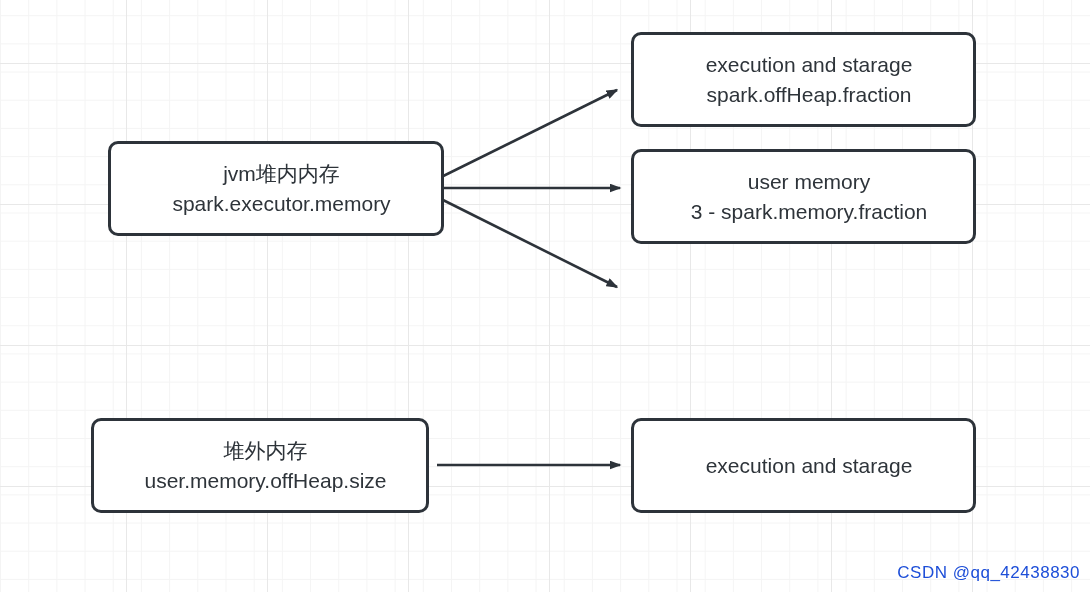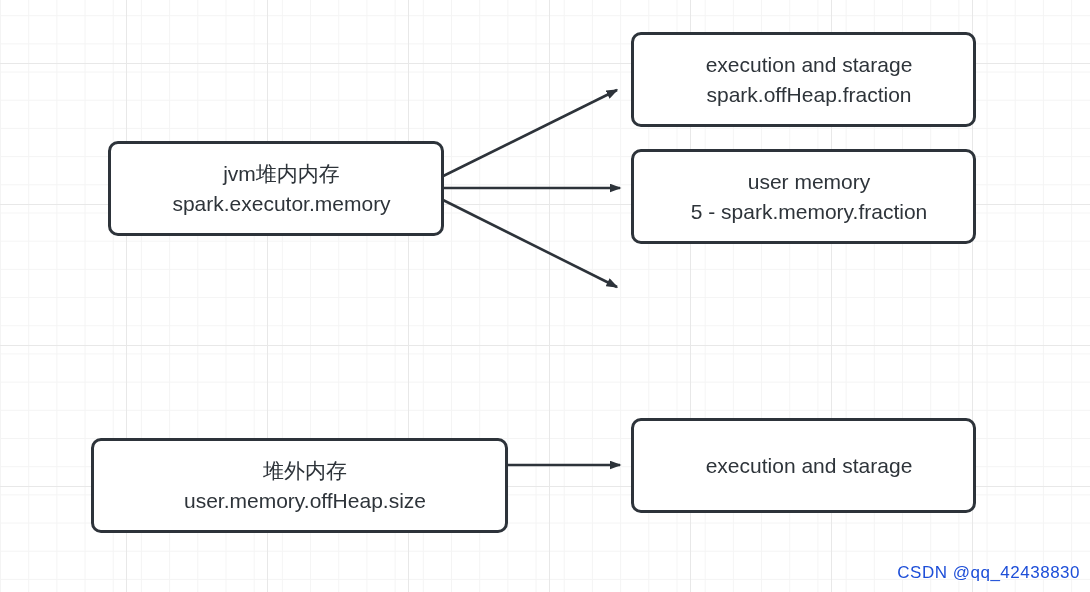--- a/index.html
+++ b/index.html
@@ -28,21 +28,21 @@
     line-height:30px;
     text-align:center;
     padding-left:11px;
   }
   .node .line{display:block;white-space:nowrap;}
   
   #node-jvm-heap       {left:72px;  top:141px; width:336px; height:95px;margin-left:36px;}
   #node-exec-storage   {left:631px; top:32px;  width:345px; height:95px;}
   #node-user-memory    {left:631px; top:149px; width:345px; height:95px;}
   #node-reserved       {left:631px; top:248px; width:345px; height:95px;}
-  #node-offheap        {left:91px;  top:438px; width:417px; height:95px;}
+  #node-offheap        {left:91px;  top:418px; width:338px; height:95px;}
   #node-offheap-exec   {left:631px; top:418px; width:345px; height:95px;}
   svg.edges{position:absolute;inset:0;pointer-events:none;}
   .edge{stroke:#2d333a;stroke-width:2.6px;fill:none;}
   .watermark{
     position:absolute;right:10px;bottom:9px;
     font-size:17px;color:#1d4ed8;letter-spacing:.5px;
     text-shadow:0 1px 0 #ffffff;
     white-space:nowrap;
   }
 </style>
@@ -68,21 +68,21 @@
     <span class="line">spark.executor.memory</span>
   </div>
 
   <div class="node" id="node-exec-storage">
     <span class="line">execution and starage</span>
     <span class="line">spark.offHeap.fraction</span>
   </div>
 
   <div class="node" id="node-user-memory">
     <span class="line">user memory</span>
-    <span class="line">5 - spark.memory.fraction</span>
+    <span class="line">3 - spark.memory.fraction</span>
   </div>
 
 
   <div class="node" id="node-offheap">
     <span class="line">堆外内存</span>
     <span class="line">user.memory.offHeap.size</span>
   </div>
 
   <div class="node" id="node-offheap-exec">
     <span class="line">execution and starage</span>

